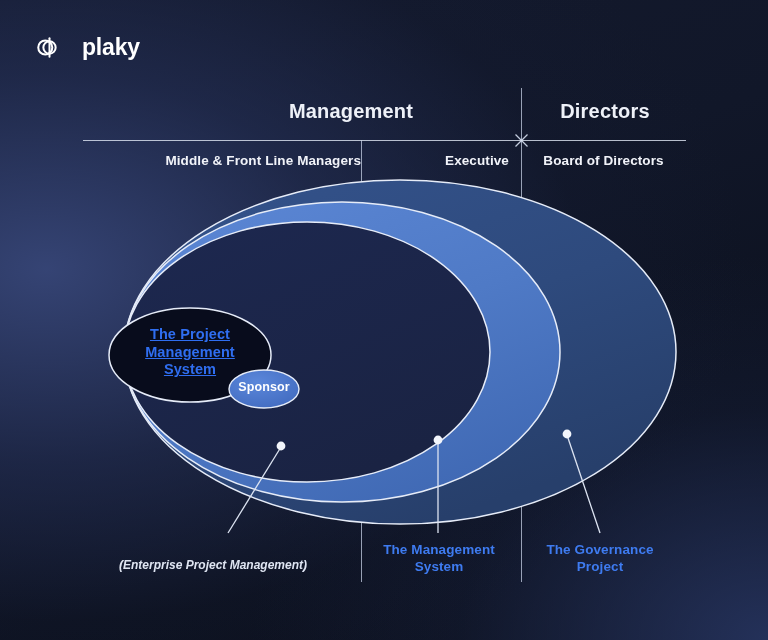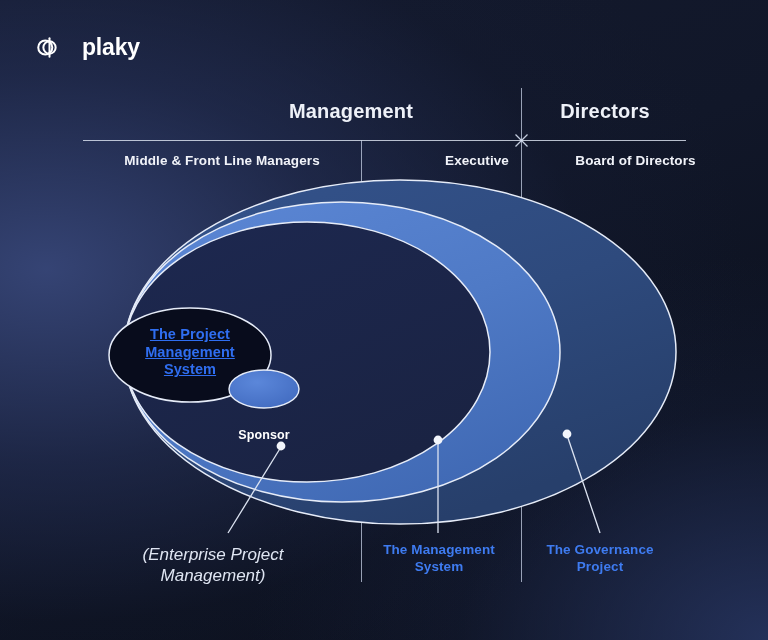--- a/index.html
+++ b/index.html
@@ -57,23 +57,23 @@
 
   .role-title {
     position: absolute;
     color: #f1f3f9;
     font-size: 13.5px;
     font-weight: 700;
     letter-spacing: 0.1px;
     text-align: center;
     white-space: nowrap;
   }
-  #role-middle    { left: 83px;  top: 153px; width: 278px; }
+  #role-middle    { left: 83px;  top: 153px; width: 278px; text-align: right; }
   #role-executive { left: 361px; top: 153px; width: 160px; margin-left: 36px; }
-  #role-board     { left: 521px; top: 153px; width: 165px; padding-left: 32px; }
+  #role-board     { left: 521px; top: 153px; width: 165px; }
 
   .rule-h {
     position: absolute;
     left: 83px;
     top: 140px;
     width: 603px;
     height: 1px;
     background: rgba(225,232,245,0.80);
   }
   .rule-v {
@@ -118,40 +118,39 @@
   .sponsor-label {
     position: absolute;
     left: 231px;
     top: 380px;
     width: 66px;
     text-align: center;
     color: #ffffff;
     font-size: 12.5px;
     font-weight: 700;
     letter-spacing: 0.1px;
-    margin-top: 48px;
   }
 
   
   .callout {
     position: absolute;
     text-align: center;
     color: #3e7bf0;
     font-size: 13.5px;
     font-weight: 700;
     line-height: 1.25;
     letter-spacing: 0.1px;
   }
   .callout .sub {
     display: block;
     color: #dfe5f2;
-    font-size: 17px;
-    font-weight: 400;
+    font-size: 12px;
+    font-weight: 700;
     font-style: italic;
-    margin-top: 2px;
+    margin-top: 16px;
     letter-spacing: 0;
   }
   #callout-delivery   { left: 88px;  top: 542px; width: 250px; }
   #callout-management { left: 368px; top: 542px; width: 142px; }
   #callout-governance { left: 522px; top: 542px; width: 156px; }
 </style>
 </head>
 <body>
 
 <div id="stage">

